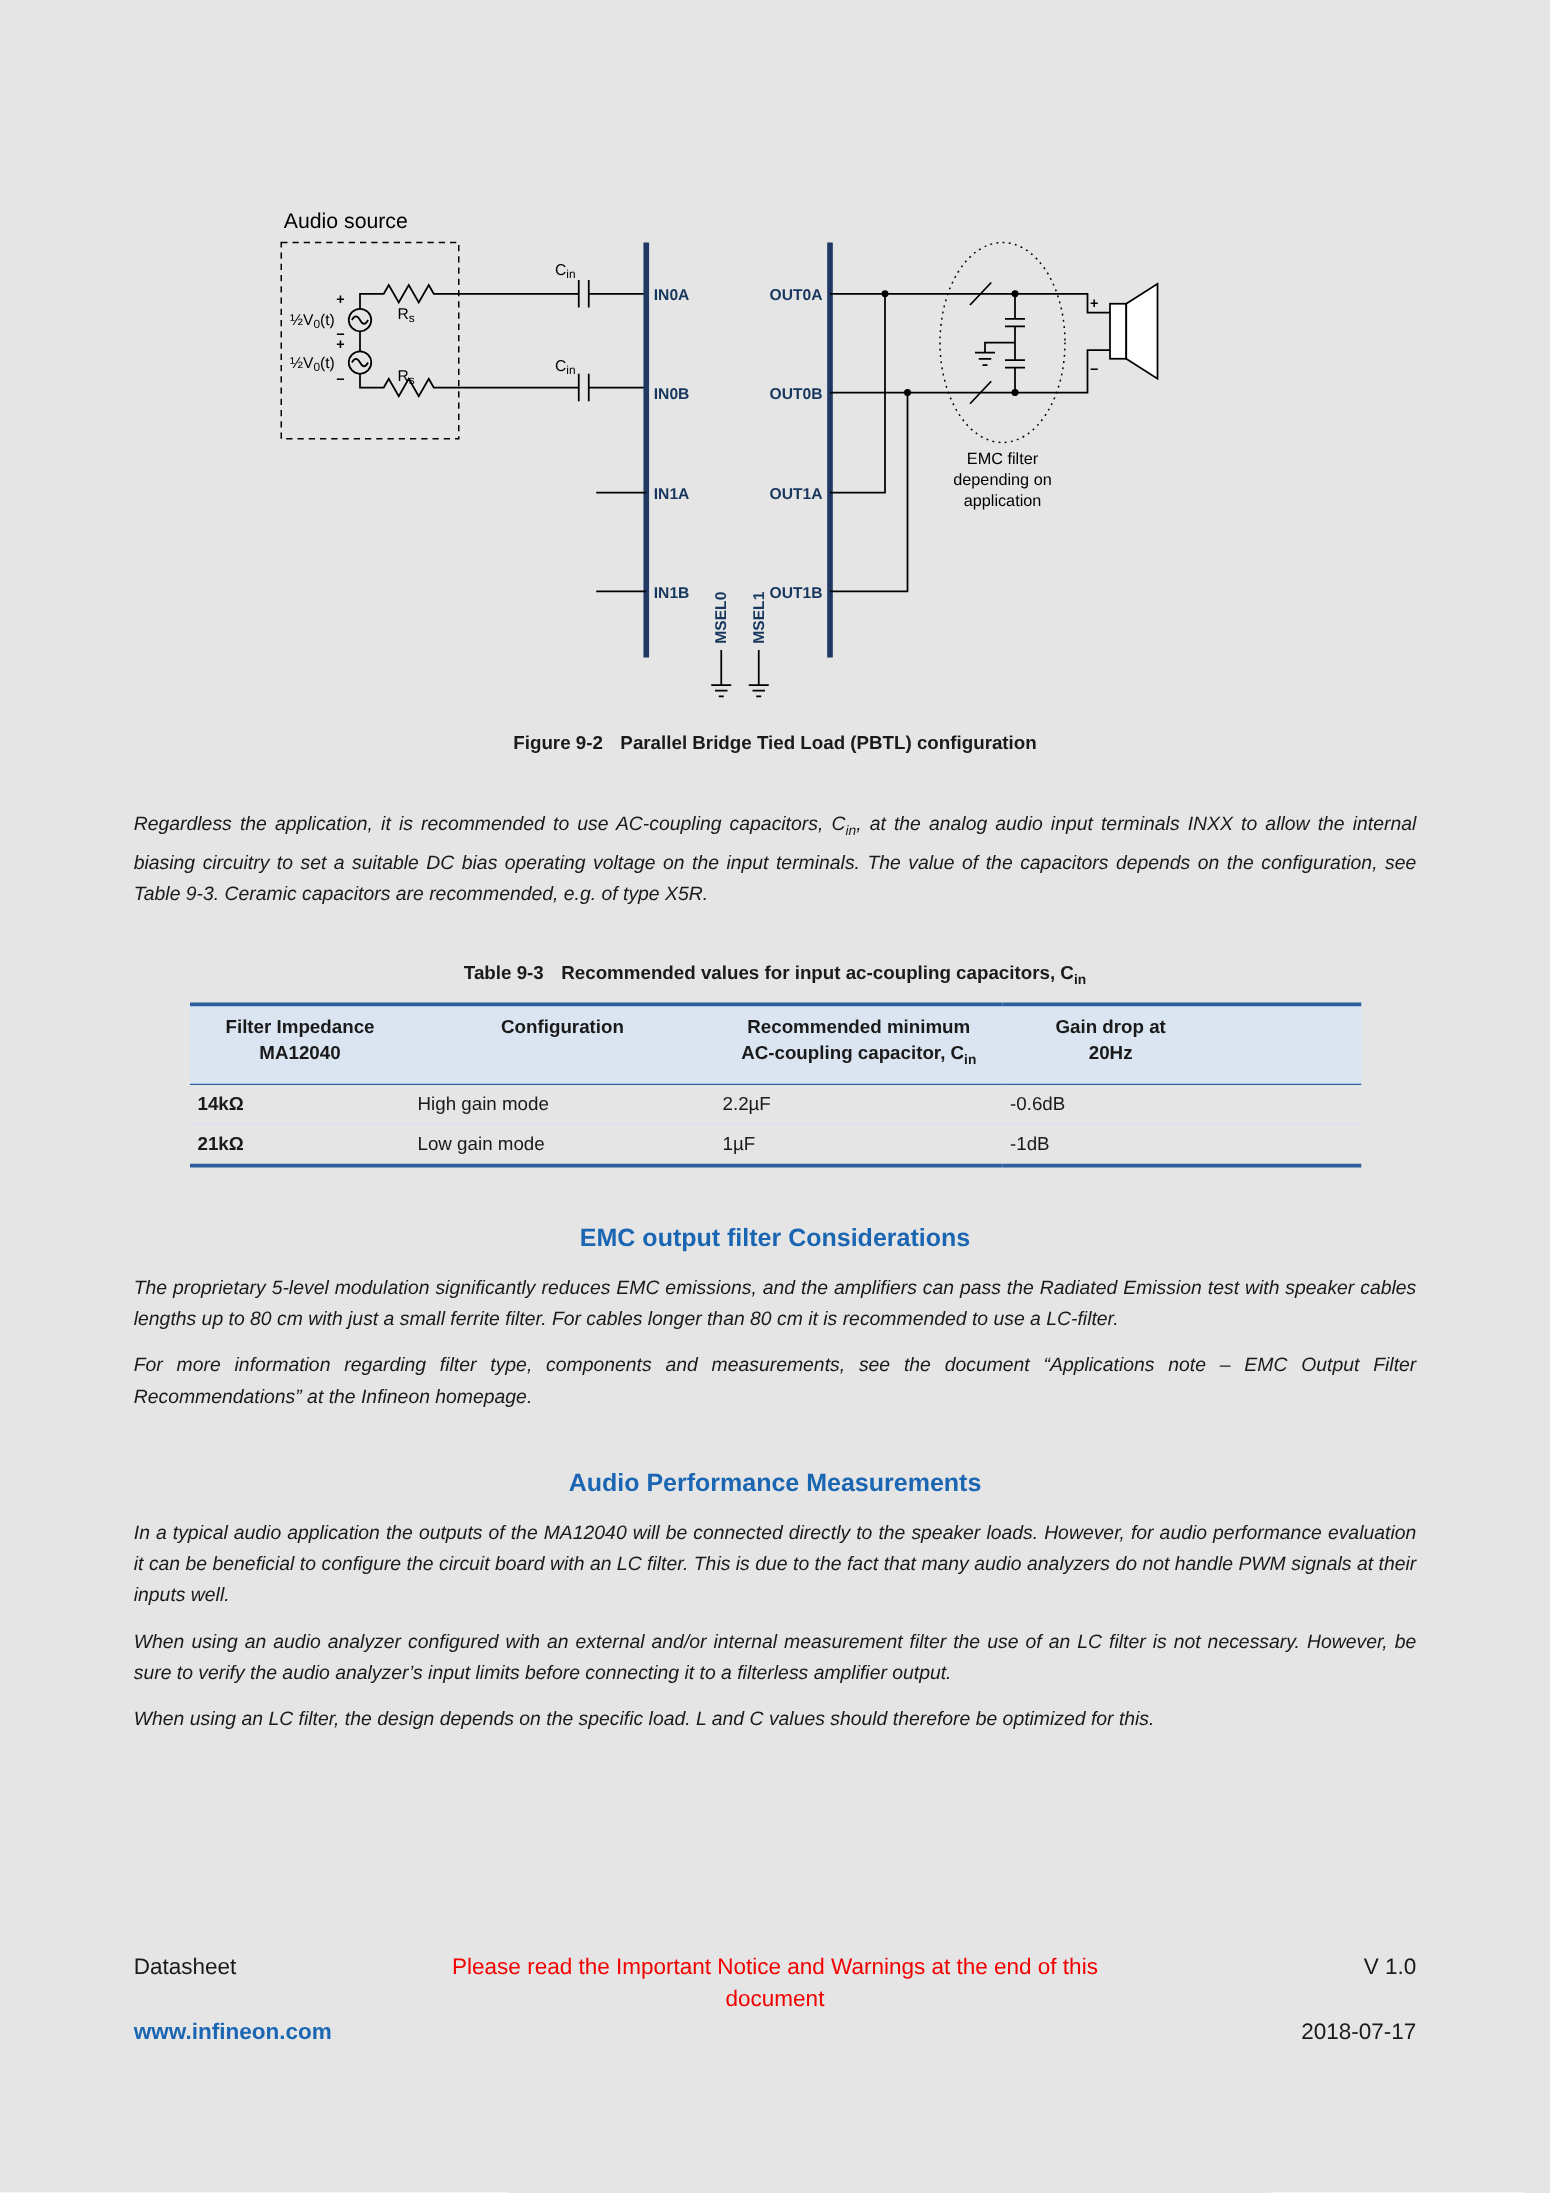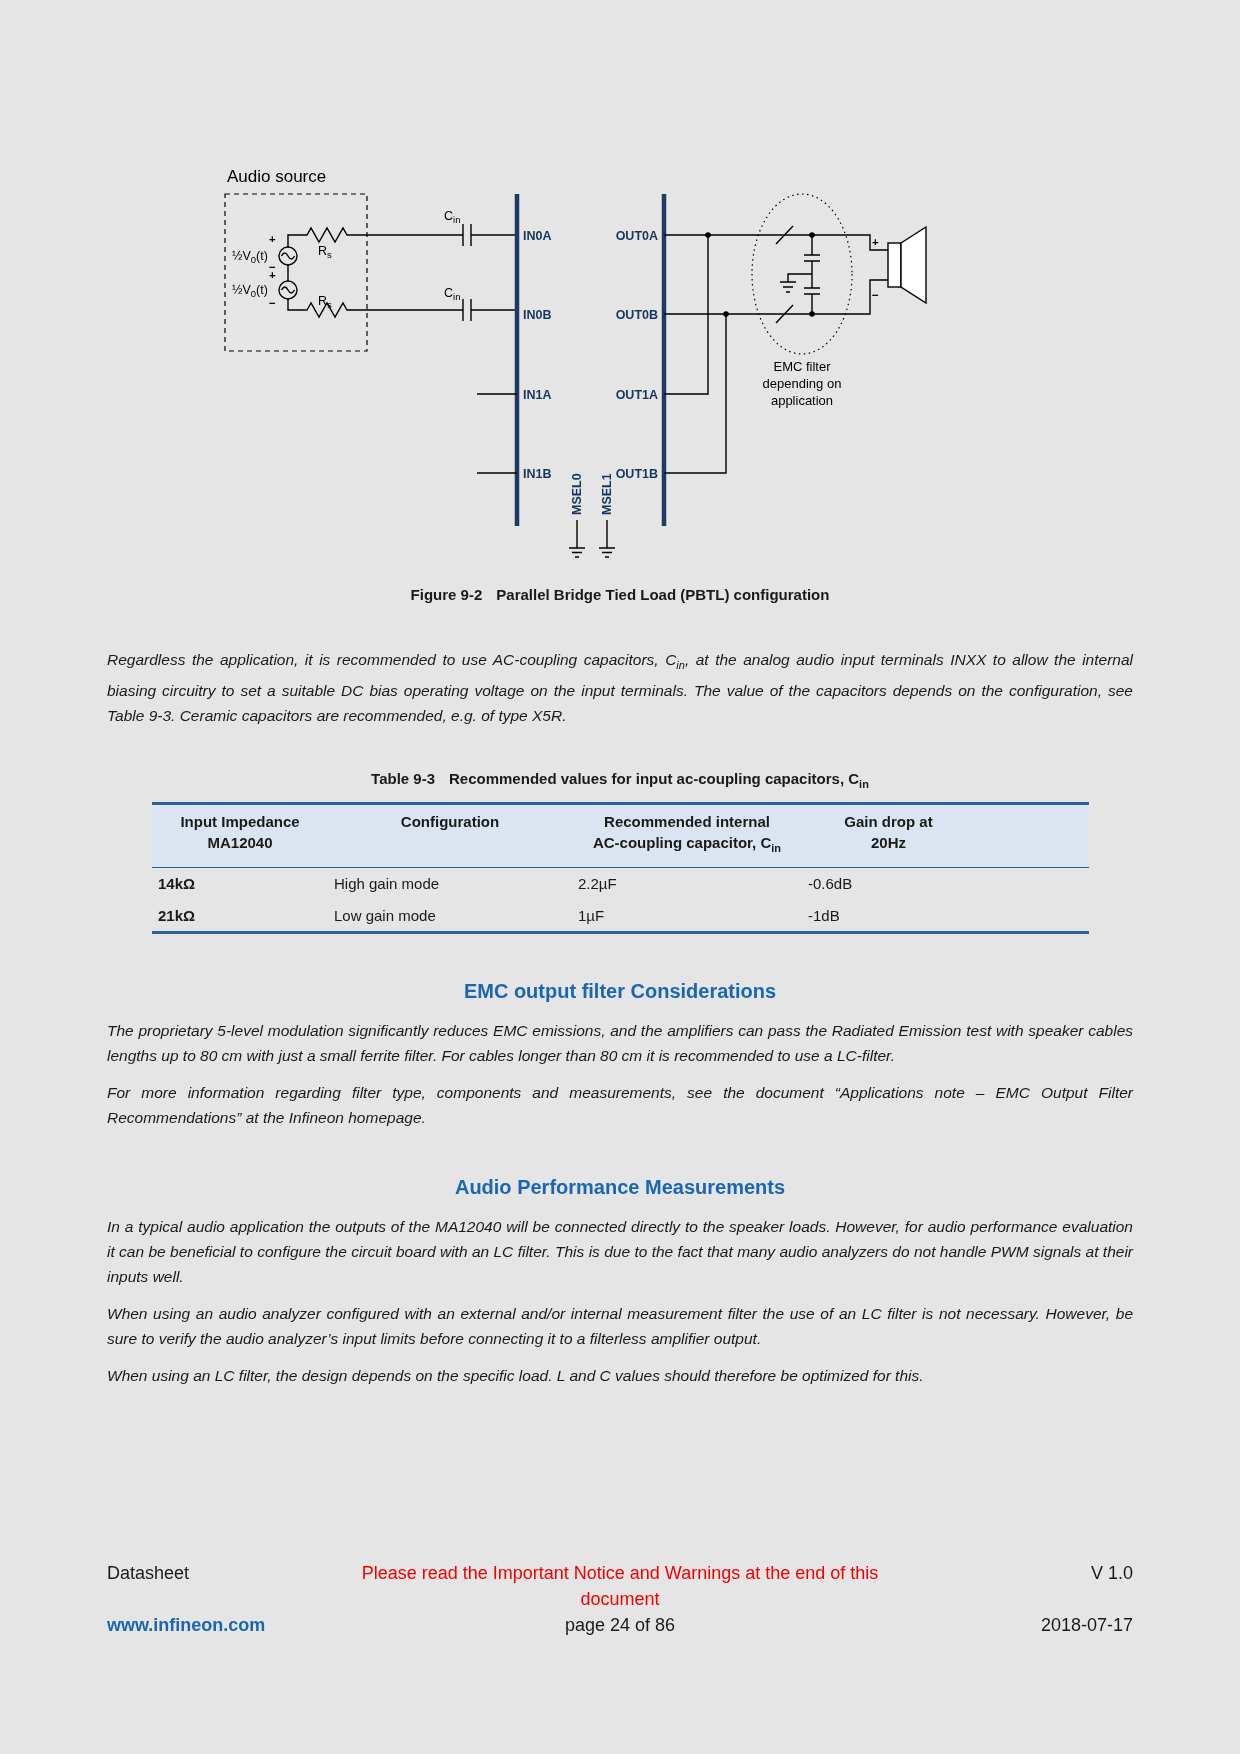--- a/index.html
+++ b/index.html
@@ -164,23 +164,23 @@
   </div>
   <table class="spec">
     <colgroup>
         <col style="width:176px">
         <col style="width:244px">
         <col style="width:230px">
         <col style="width:287px">
       </colgroup>
     <thead>
       <tr>
-        <th><span>Input Impedance</span><br><span>MA12040</span></th>
+        <th><span>Filter Impedance</span><br><span>MA12040</span></th>
         <th><span>Configuration</span></th>
-        <th><span>Recommended internal</span><br><span>AC-coupling capacitor, C</span><sub>in</sub></th>
+        <th><span>Recommended minimum</span><br><span>AC-coupling capacitor, C</span><sub>in</sub></th>
         <th class="col-last"><span>Gain drop at</span><br><span>20Hz</span></th>
       </tr>
     </thead>
     <tbody>
       <tr class="data-row-1">
         <td class="bold">14kΩ</td>
         <td>High gain mode</td>
         <td>2.2µF</td>
         <td class="col-last">-0.6dB</td>
       </tr>
@@ -203,18 +203,17 @@
   <p class="body-text">When using an LC filter, the design depends on the specific load. L and C values should therefore be optimized for this.</p>
 
   <div class="footer">
     <div class="frow">
       <span class="fcell">Datasheet</span>
       <span class="fcell center notice">Please read the Important Notice and Warnings at the end of this document</span>
       <span class="fcell right">V 1.0</span>
     </div>
     <div class="frow">
       <span class="fcell"><a class="website" href="#">www.infineon.com</a></span>
-      <span class="fcell center">page 24 of 86</span>
       <span class="fcell right">2018-07-17</span>
     </div>
   </div>
 
 </div>
 
 </body></html>

